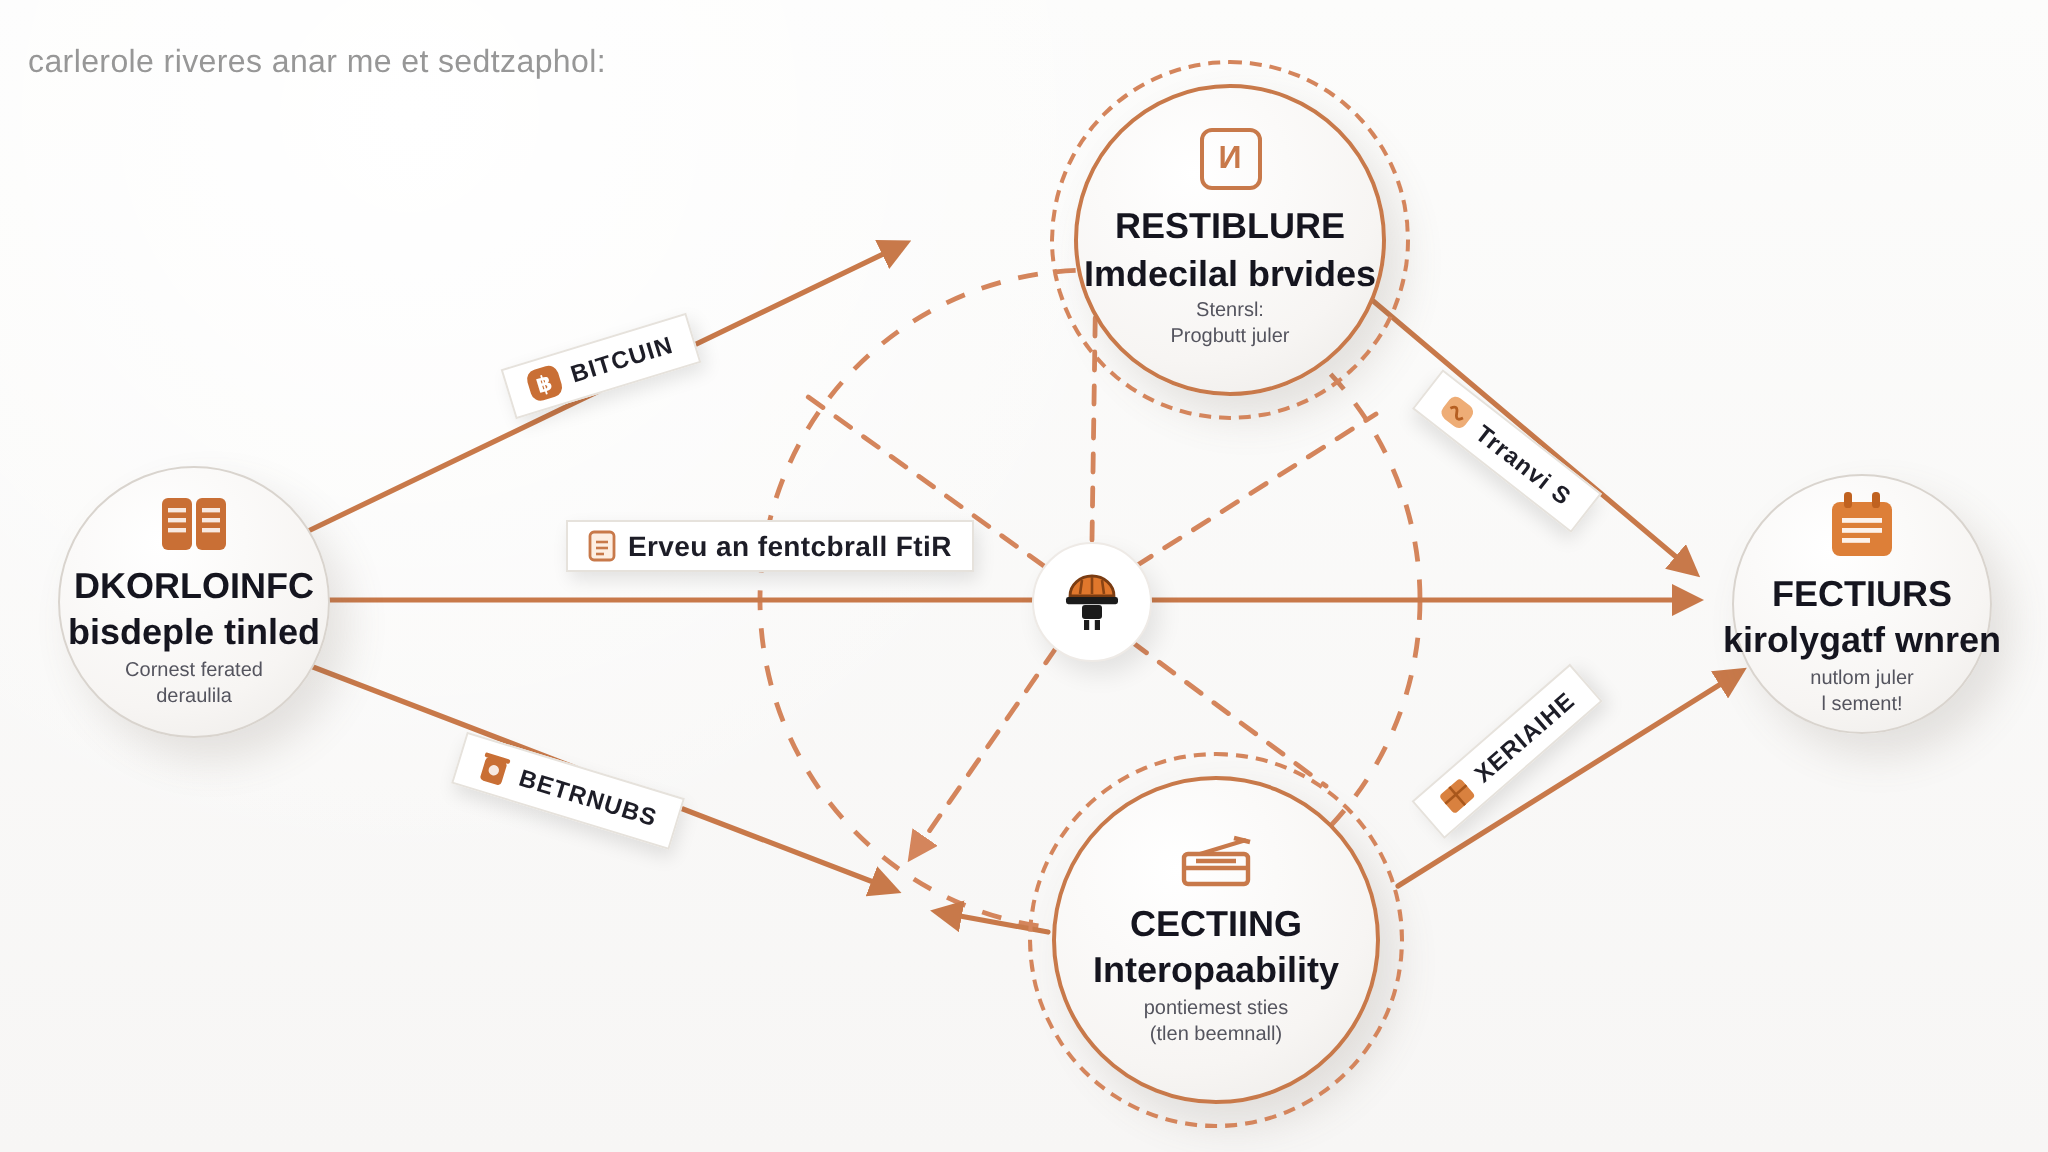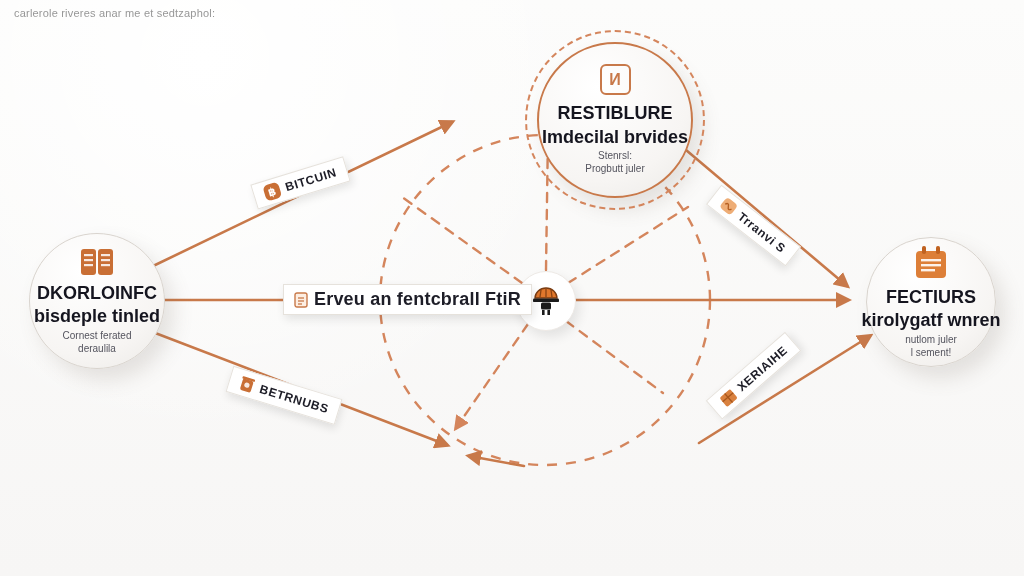--- a/index.html
+++ b/index.html
@@ -10,21 +10,21 @@
   }
   .canvas {
     position:relative; width:1024px; height:576px;
     background:
       radial-gradient(circle at 20% 10%, #ffffff 0%, rgba(255,255,255,0) 40%),
       linear-gradient(180deg,#fcfcfb 0%, #f7f6f5 100%);
   }
   
   .header { position:absolute; left:14px; top:4px; z-index:5; }
   .title  { font-size:27px; font-weight:800; color:#111116; letter-spacing:-0.5px; margin:0; }
-  .subtitle { font-size:11px; color:#979797; margin-top:3px; letter-spacing:.2px; }
+  .subtitle { font-size:16px; color:#979797; margin-top:19px; letter-spacing:.2px; }
 
   
   svg.connectors { position:absolute; left:0; top:0; z-index:1; }
   .solid-line { stroke:#c8794a; stroke-width:2.6; stroke-linecap:round; }
   .dash-line  { stroke:#d4855c; stroke-width:2.4; stroke-linecap:round; stroke-dasharray:9 8; fill:none; }
   .dash-ring  { stroke:#d4855c; stroke-width:2.4; stroke-dasharray:10 9; fill:none; }
 
   
   .node {
     position:absolute; border-radius:50%;
@@ -65,21 +65,21 @@
   
   .elabel {
     position:absolute; z-index:5;
     display:flex; align-items:center; gap:6px;
     background:#ffffff; border:1px solid #e6e2dc;
     box-shadow:2px 4px 9px rgba(0,0,0,.10);
     padding:4px 10px; white-space:nowrap;
     font-size:12px; font-weight:bold; color:#1d1d27; letter-spacing:.6px;
   }
   .elabel-bitcoin  { left:252px; top:170px; transform:rotate(-17deg); }
-  .elabel-central  { left:283px; top:284px; font-weight:600; font-size:18px; letter-spacing:.2px; }
+  .elabel-central  { left:283px; top:260px; font-weight:600; font-size:14px; letter-spacing:.2px; }
   .elabel-bethnubs { left:227px; top:382px; transform:rotate(17deg); }
   .elabel-tronvi   { left:703px; top:213px; transform:rotate(38deg); }
   .elabel-xeriaine { left:701px; top:363px; transform:rotate(-41deg); }
   .coin {
     width:16px; height:16px; background:#c96f35; border-radius:5px;
     color:#fff; display:flex; align-items:center; justify-content:center;
     font-size:11px; font-weight:bold; flex:0 0 auto;
   }
 </style>
 </head>
@@ -152,20 +152,35 @@
       <rect x="8" y="14" width="20" height="2.4" fill="#ffffff" opacity=".9"></rect>
       <rect x="8" y="19" width="20" height="2.4" fill="#ffffff" opacity=".9"></rect>
       <rect x="8" y="24" width="14" height="2.4" fill="#ffffff" opacity=".9"></rect>
     </svg>
     <div class="nt">FECTIURS</div>
     <div class="nt">kirolygatf wnren</div>
     <div class="ns">nutlom juler</div>
     <div class="ns">l sement!</div>
   </div>
 
+  <div class="node node-bottom orange ringed">
+    <svg class="node-icon" width="42" height="30" viewBox="0 0 42 30">
+      <g stroke="#c8794a" stroke-width="2.2" fill="none">
+        <rect x="5" y="11" width="32" height="15" rx="2"></rect>
+        <line x1="5" y1="18" x2="37" y2="18"></line>
+        <line x1="11" y1="14.5" x2="31" y2="14.5"></line>
+        <line x1="13" y1="11" x2="36" y2="4"></line>
+        <line x1="30" y1="3" x2="38" y2="5"></line>
+      </g>
+    </svg>
+    <div class="nt">CECTIING</div>
+    <div class="nt">Interopaability</div>
+    <div class="ns">pontiemest sties</div>
+    <div class="ns">(tlen beemnall)</div>
+  </div>
 
   <div class="hub">
     <svg width="32" height="34" viewBox="0 0 32 34">
       <path d="M5 14 A11 10 0 0 1 27 14 Z" fill="#e0772c" stroke="#7a3c12" stroke-width="1.4"></path>
       <path d="M11 6 L10 13 M16 4.5 L16 13 M21 6 L22 13" stroke="#8a4414" stroke-width="1.3" fill="none"></path>
       <rect x="3" y="14.5" width="26" height="3.6" rx="1.2" fill="#1b1b1b"></rect>
       <rect x="11" y="18.5" width="10" height="7" rx="1.5" fill="#1b1b1b"></rect>
       <rect x="12" y="26" width="2.6" height="5" fill="#1b1b1b"></rect>
       <rect x="17.4" y="26" width="2.6" height="5" fill="#1b1b1b"></rect>
     </svg>

